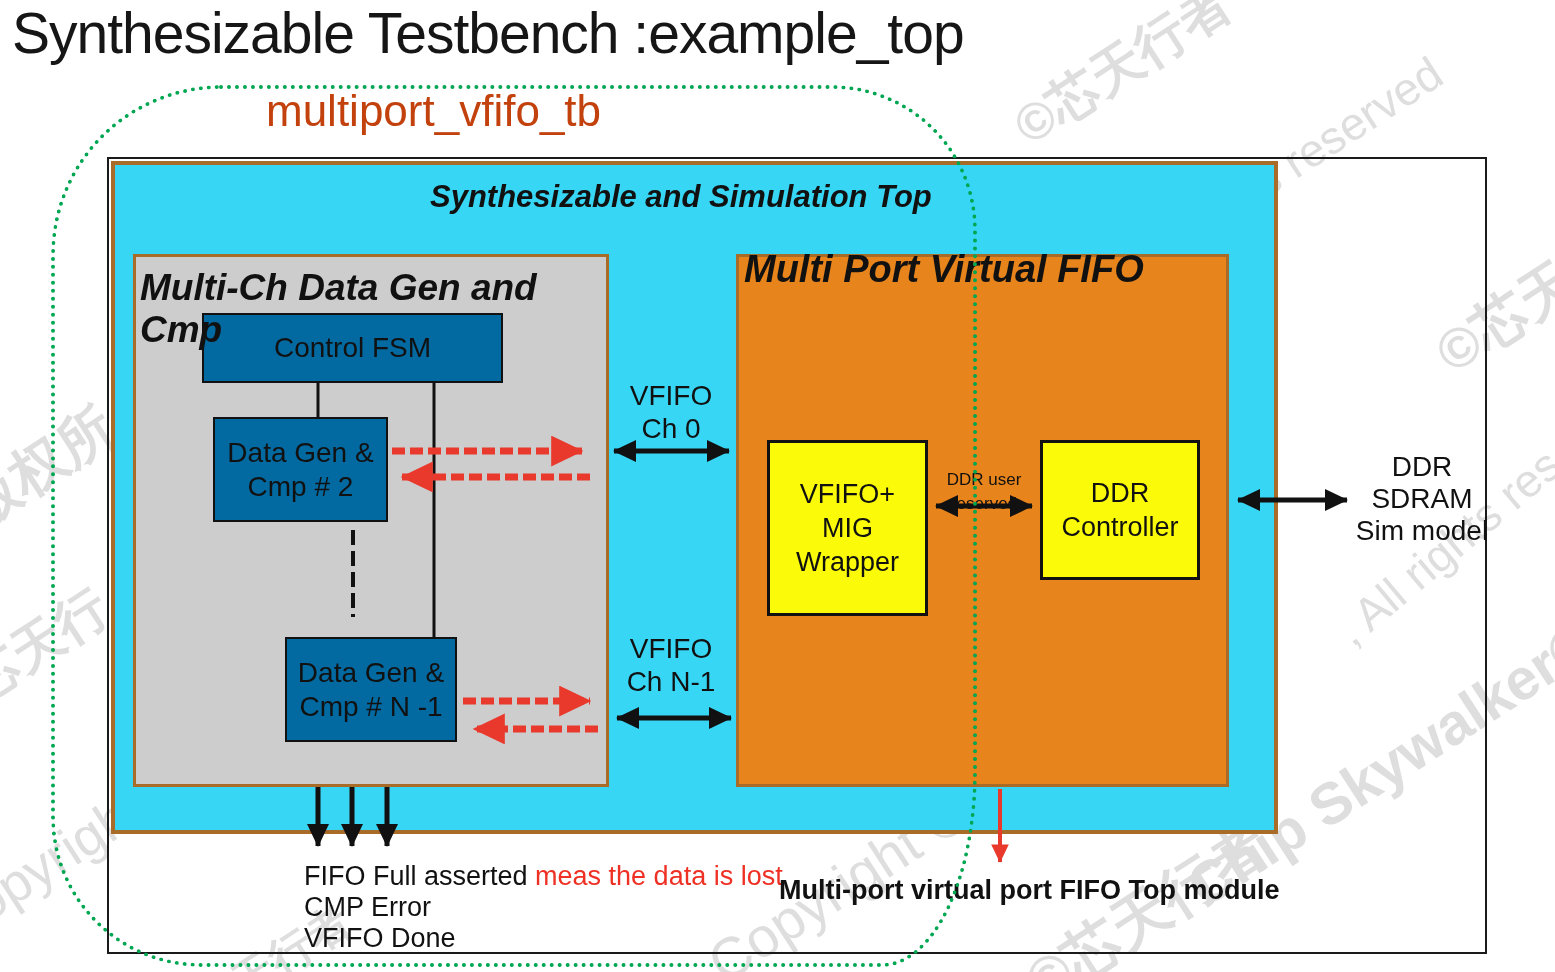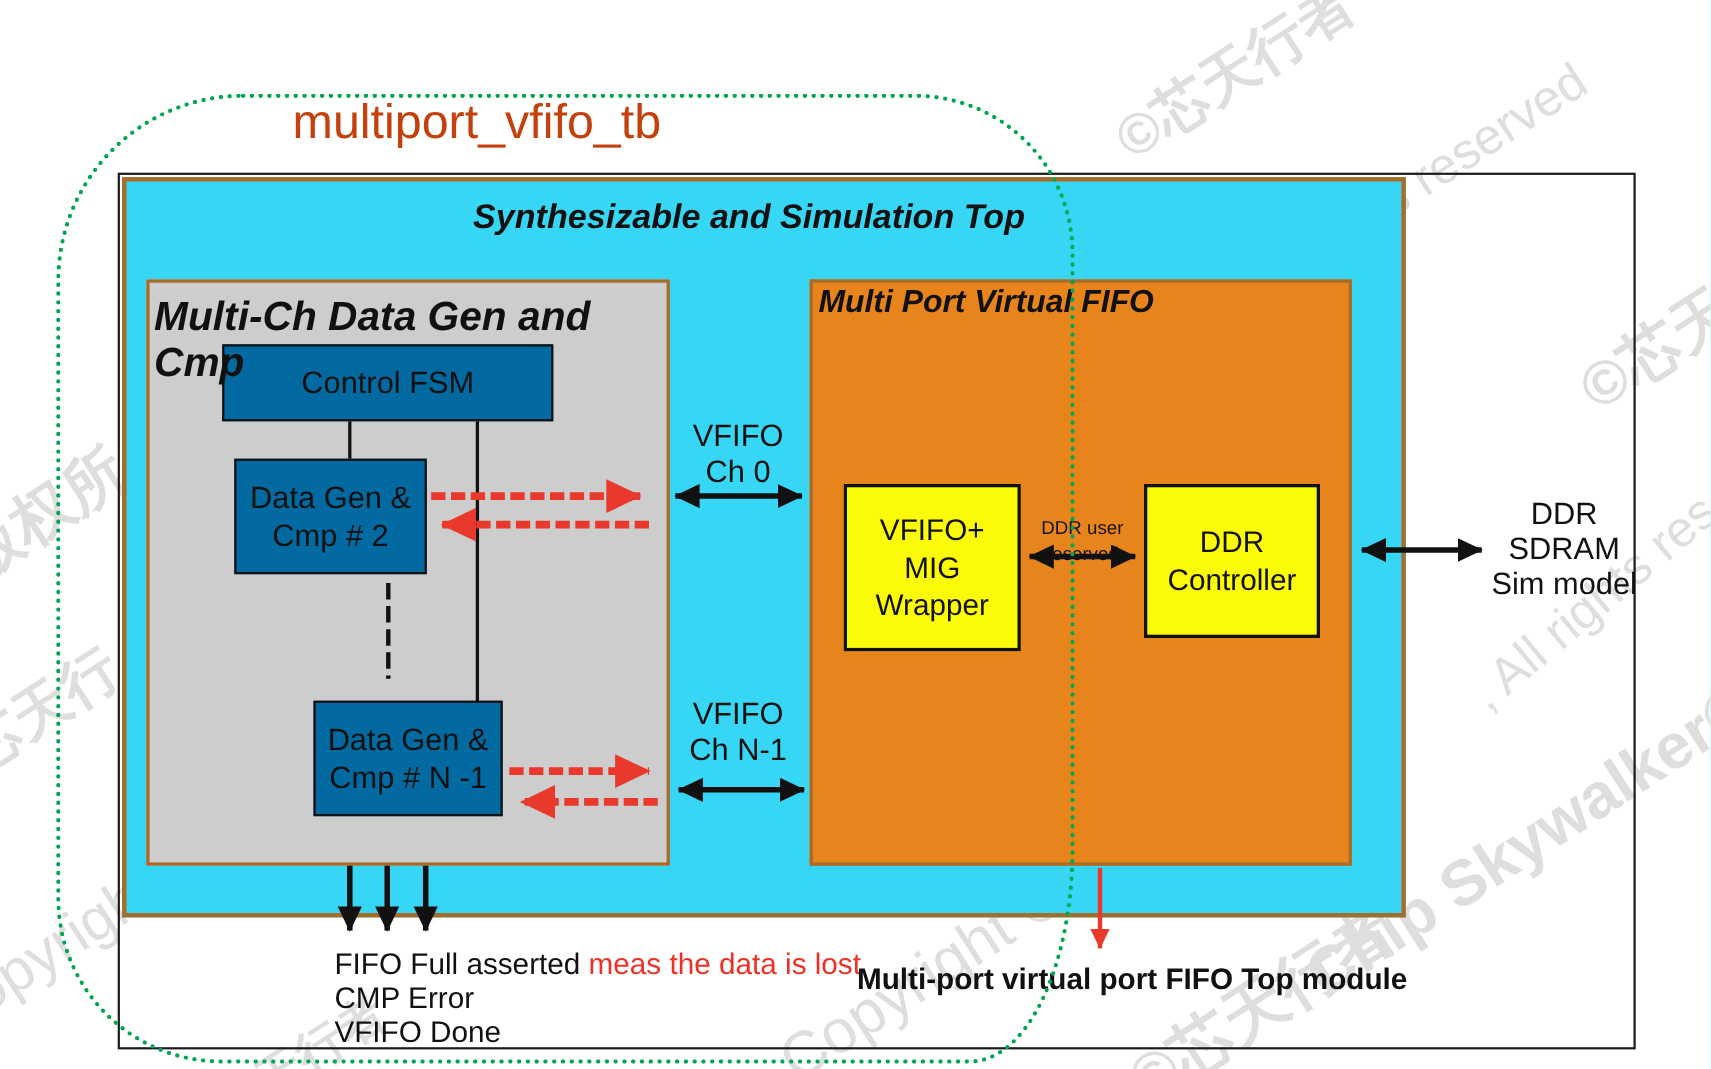--- a/index.html
+++ b/index.html
@@ -22,21 +22,21 @@
   .peach{background:#0369a1;border:2px solid #111;z-index:5;display:flex;flex-direction:column;align-items:center;justify-content:center;}
   .yellow{background:#fbfb09;border:3px solid #111;z-index:5;display:flex;flex-direction:column;align-items:center;justify-content:center;}
   .blk-line{font-size:28px;line-height:34px;color:#111;text-align:center;}
   
   .lbl{position:absolute;color:#111;z-index:6;}
   .page-title{left:12px;top:0px;font-size:57px;font-weight:300;letter-spacing:-1px;color:#161616;z-index:9;}
   .tb-label{left:266px;top:86px;font-size:44px;font-weight:300;color:#c2410c;z-index:9;}
   .group-title{font-weight:bold;font-style:italic;}
   .sim-top-title{left:430px;top:179px;width:700px;font-size:31px;}
   .datagen-title{left:140px;top:267px;width:462px;font-size:37px;}
-  .vfifo-title{left:744px;top:259px;width:478px;font-size:29px;}
+  .vfifo-title{left:744px;top:248px;width:478px;font-size:38px;}
   .ch-label{text-align:center;font-size:28px;line-height:33px;}
   .ch0{left:606px;top:379px;width:130px;}
   .chn{left:604px;top:632px;width:134px;}
   .ddr-if{left:922px;top:468px;width:124px;text-align:center;font-size:17px;line-height:24px;}
   .ddr-sdram{left:1348px;top:451px;width:148px;text-align:center;font-size:28px;line-height:32px;}
   .status{left:288px;top:861px;font-size:27px;line-height:31px;margin-left:16px;}
   .status .red{color:#ee3124;}
   .module-caption{left:779px;top:875px;font-size:27px;font-weight:bold;}
   
   .arrow-layer{position:absolute;left:0;top:0;z-index:7;pointer-events:none;}
@@ -57,20 +57,21 @@
   <div class="wm" style="left:1430px;top:280px;font-size:56px;">©芯天</div>
   <div class="wm" style="left:1310px;top:520px;font-size:46px;font-weight:400;transform:rotate(-40deg);">, All rights res</div>
   <div class="wm" style="left:1155px;top:730px;font-size:58px;">Chip Skywalker©</div>
   <div class="wm" style="left:690px;top:855px;font-size:56px;font-weight:400;">Copyright ©</div>
   <div class="wm" style="left:1010px;top:875px;font-size:58px;">©芯天行者</div>
   <div class="wm" style="left:-45px;top:430px;font-size:56px;">版权所</div>
   <div class="wm" style="left:-40px;top:610px;font-size:52px;">芯天行</div>
   <div class="wm" style="left:-75px;top:835px;font-size:54px;font-weight:400;">Copyright</div>
   <div class="wm" style="left:185px;top:935px;font-size:44px;">芯天行者</div>
 
+  <div class="lbl page-title">Synthesizable Testbench :example_top</div>
   <div class="lbl tb-label">multiport_vfifo_tb</div>
 
   <div class="box outer-box"></div>
 
   <div class="box cyan-box"></div>
   <div class="lbl group-title sim-top-title">Synthesizable and Simulation Top</div>
 
   <div class="box gray-box"></div>
   <div class="lbl group-title datagen-title">Multi-Ch Data Gen and Cmp</div>
 
@@ -82,21 +83,21 @@
     <span class="blk-line">Cmp # 2</span>
   </div>
   <div class="box peach" style="left:285px;top:637px;width:172px;height:105px;">
     <span class="blk-line">Data Gen &amp;</span>
     <span class="blk-line">Cmp # N -1</span>
   </div>
 
   <div class="box orange-box"></div>
   <div class="lbl group-title vfifo-title">Multi Port Virtual FIFO</div>
 
-  <div class="box yellow" style="left:767px;top:440px;width:161px;height:152px;">
+  <div class="box yellow" style="left:767px;top:440px;width:161px;height:176px;">
     <span class="blk-line" style="font-size:27px;">VFIFO+</span>
     <span class="blk-line" style="font-size:27px;">MIG</span>
     <span class="blk-line" style="font-size:27px;">Wrapper</span>
   </div>
   <div class="box yellow" style="left:1040px;top:440px;width:160px;height:140px;">
     <span class="blk-line" style="font-size:27px;">DDR</span>
     <span class="blk-line" style="font-size:27px;">Controller</span>
   </div>
   <div class="lbl ddr-if">
     <div>DDR user</div>

